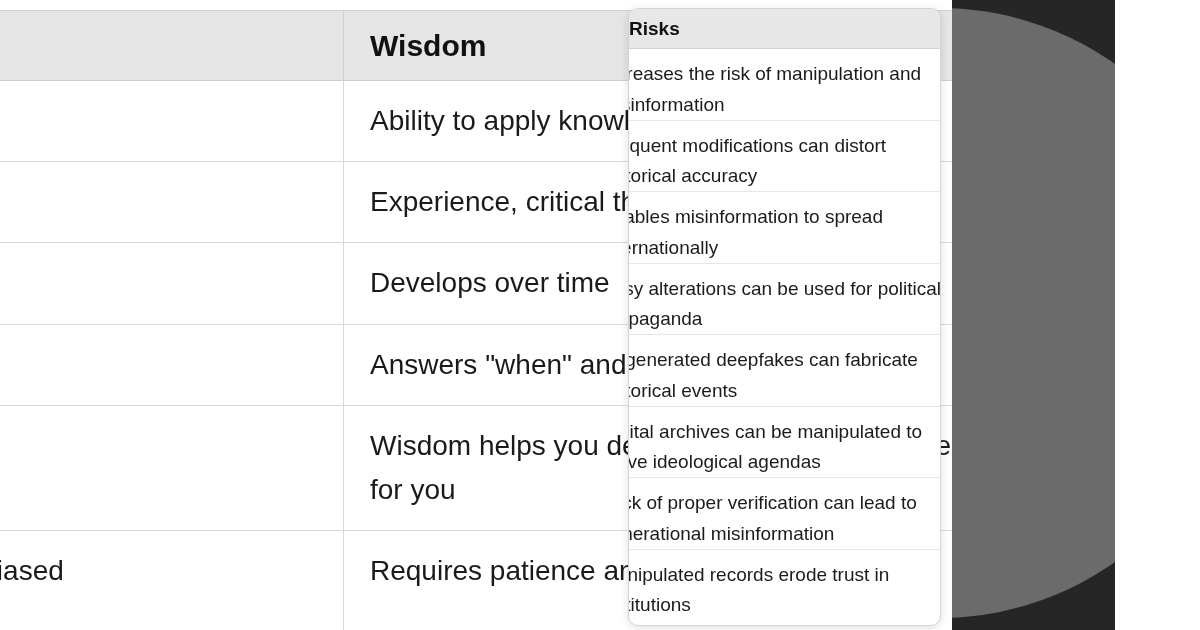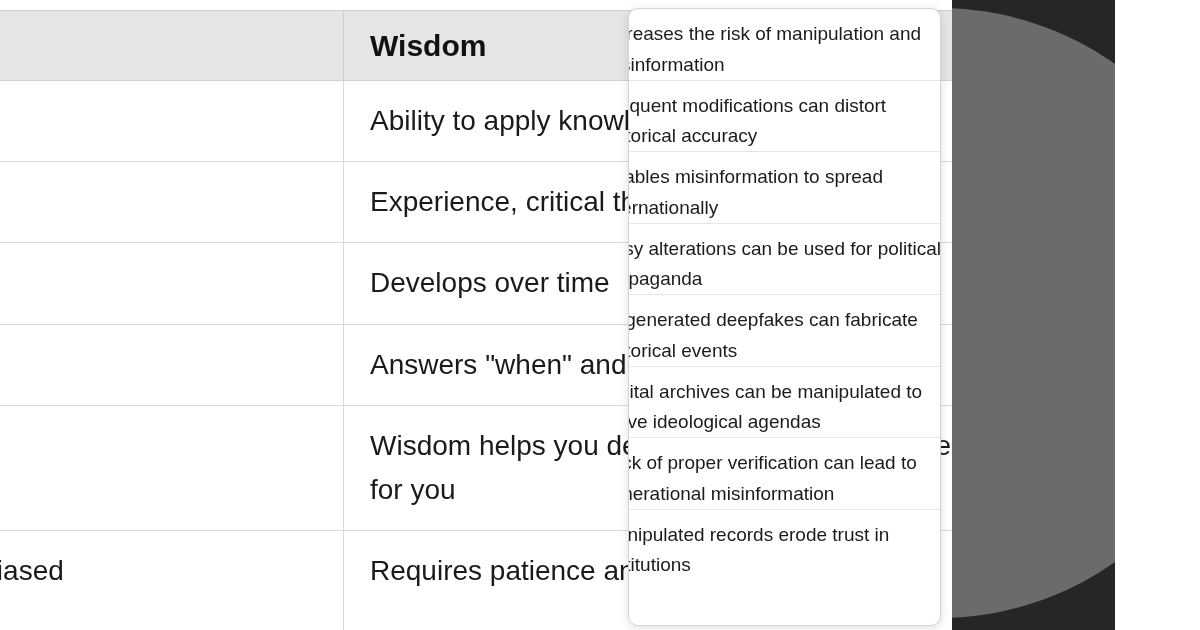--- a/index.html
+++ b/index.html
@@ -163,20 +163,23 @@
         </tr>
         <tr class="r6">
           <td>Can be incomplete, outdated, or biased</td>
           <td>Requires patience and humility</td>
         </tr>
       </tbody>
     </table>
   </div>
 
   <div class="overlay-panel">
+    <div class="overlay-header">
+      <span class="overlay-header-text">Risks</span>
+    </div>
     <div class="overlay-list">
       <div class="overlay-row">
         <span class="overlay-row-text">Increases the risk of manipulation and misinformation</span>
       </div>
       <div class="overlay-row">
         <span class="overlay-row-text">Frequent modifications can distort historical accuracy</span>
       </div>
       <div class="overlay-row">
         <span class="overlay-row-text">Enables misinformation to spread internationally</span>
       </div>

